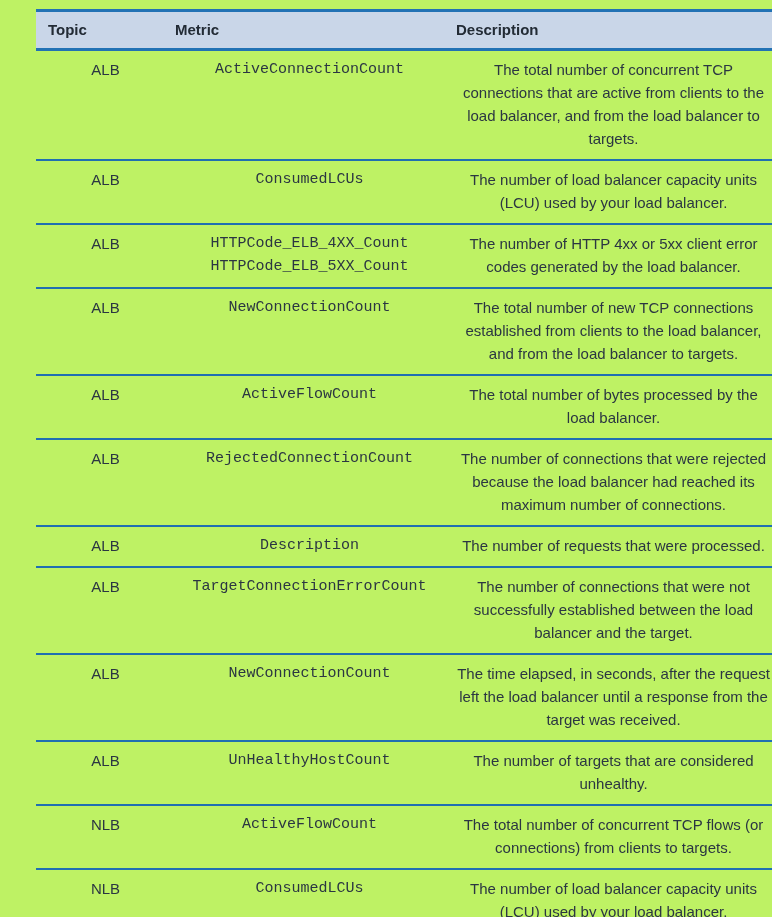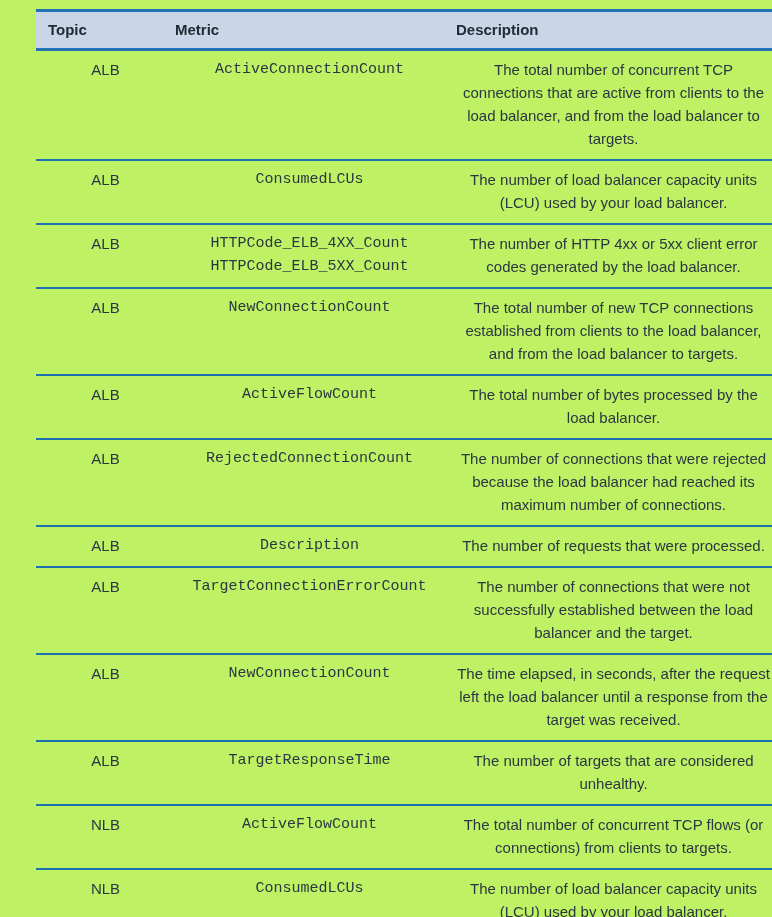--- a/index.html
+++ b/index.html
@@ -142,21 +142,21 @@
         <tr>
           <td class="col-topic">ALB</td>
           <td class="col-metric">
             <span class="metric-line">NewConnectionCount</span>
           </td>
           <td class="col-desc">The time elapsed, in seconds, after the request left the load balancer until a response from the target was received.</td>
         </tr>
         <tr>
           <td class="col-topic">ALB</td>
           <td class="col-metric">
-            <span class="metric-line">TargetResponseTime</span>
+            <span class="metric-line">UnHealthyHostCount</span>
           </td>
           <td class="col-desc">The number of targets that are considered unhealthy.</td>
         </tr>
         <tr>
           <td class="col-topic">NLB</td>
           <td class="col-metric">
             <span class="metric-line">ActiveFlowCount</span>
           </td>
           <td class="col-desc">The total number of concurrent TCP flows (or connections) from clients to targets.</td>
         </tr>

